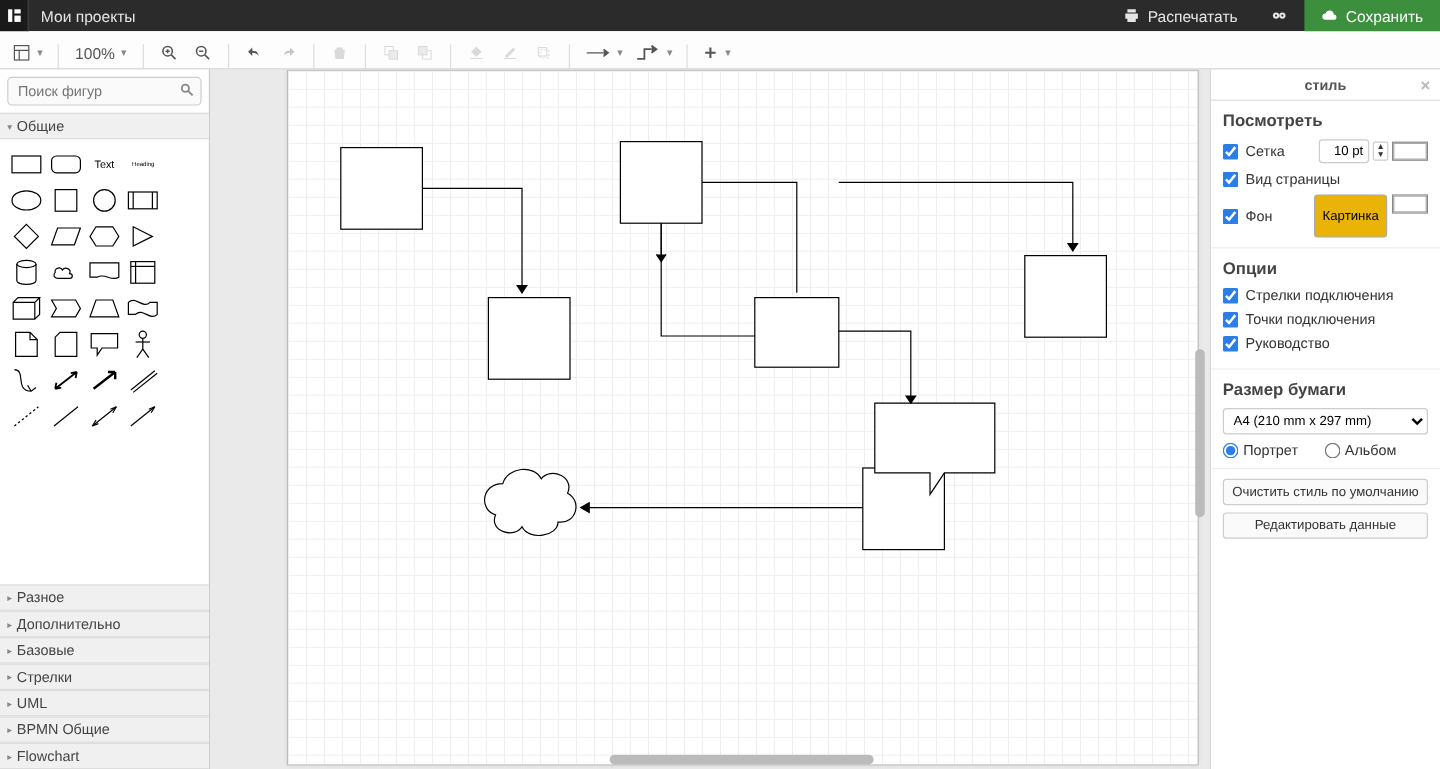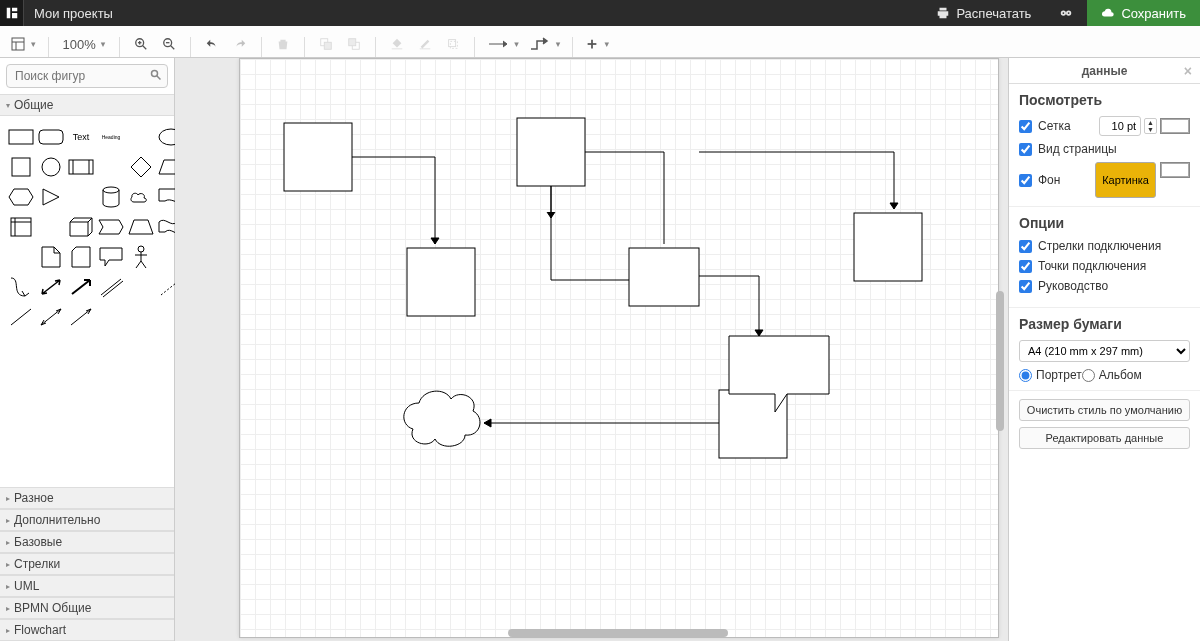--- a/index.html
+++ b/index.html
@@ -27,21 +27,21 @@
   
   .left { width: 175px; background:#fff; border-right:1px solid #ccc; display:flex;flex-direction:column;justify-content:space-between; }
   .search-wrap{padding:6px;}
   .search-wrap .search{position:relative;}
   .search-wrap input{width:100%;height:24px;border:1px solid #ccc;border-radius:4px;padding:0 24px 0 8px;font-size:12px;background:#fafafa;}
   .search-wrap .sicon{position:absolute;right:6px;top:5px;color:#888;font-size:12px;}
 
   .cat-header{height:22px;display:flex;align-items:center;padding:0 6px;background:#f0f0f0;border-top:1px solid #ddd;border-bottom:1px solid #ddd;font-size:12px;color:#444;cursor:pointer;gap:4px;}
   .cat-header .tri{font-size:8px;color:#888;}
 
-  .shape-grid{display:grid;grid-template-columns:repeat(6,1fr);gap:4px;padding:8px;}
+  .shape-grid{display:grid;grid-template-columns:repeat(5,1fr);gap:4px;padding:8px;}
   .shape-cell{height:26px;display:flex;align-items:center;justify-content:center;cursor:move;}
   .shape-cell svg{overflow:visible;}
 
   .cats{margin-top:auto;}
 
   
   .center { flex:1; position:relative; background:#eaeaea; overflow:hidden;}
   .paper-wrap{position:absolute;left:64px;top:0;}
   .paper{width:760px;height:580px;background:#fff;background-image:linear-gradient(#eee 1px,transparent 1px),linear-gradient(90deg,#eee 1px,transparent 1px);background-size:15px 15px;border:1px solid #bbb;box-shadow:0 0 4px rgba(0,0,0,.1);}
   .paper svg{position:absolute;left:0;top:0;}
@@ -57,21 +57,21 @@
   .right label.row{display:flex;align-items:center;gap:6px;margin-bottom:6px;cursor:pointer;}
   .right input[type=checkbox]{accent-color:#2b7de9;width:13px;height:13px;}
   .right input[type=radio]{accent-color:#2b7de9;}
   .grid-row{display:flex;align-items:center;gap:6px;}
   .grid-row .num{width:42px;height:20px;border:1px solid #ccc;border-radius:3px;font-size:11px;text-align:right;padding-right:4px;}
   .stepper{display:flex;flex-direction:column;border:1px solid #ccc;border-radius:2px;}
   .stepper span{font-size:7px;line-height:7px;padding:0 2px;cursor:pointer;}
   .swatch{width:30px;height:16px;border:1px solid #888;background:#fff;box-shadow:inset 0 0 0 1px #aaa;}
   .pic-btn{height:36px;padding:0 6px;border:1px solid #aaa;border-radius:3px;background:#eab308;font-size:11px;}
   .sel{width:100%;height:22px;border:1px solid #ccc;border-radius:3px;font-size:11px;padding:0 4px;background:#fff;}
-  .radio-row{display:flex;gap:0;margin-top:6px;}
+  .radio-row{display:flex;gap:22px;margin-top:6px;}
   .radio-row label{display:flex;align-items:center;gap:4px;}
   .link-btn{display:block;width:100%;text-align:center;padding:4px 0;border:1px solid #ccc;border-radius:3px;background:#fafafa;margin-bottom:6px;cursor:pointer;font-size:11px;}
 </style>
 </head>
 <body>
 
 <div class="topbar">
   <div class="logo">
     <svg viewBox="0 0 16 16">
         <rect x="2" y="2" width="4" height="12" fill="#fff"></rect>
@@ -473,21 +473,21 @@
           </g>
         </svg>
       </div>
     </div>
     <div class="hscroll"></div>
     <div class="vscroll"></div>
   </div>
 
   <div class="right">
     <div class="panel-h">
-      <span>данные</span>
+      <span>стиль</span>
       <span class="close">×</span>
     </div>
 
     <div class="section">
       <h4>Посмотреть</h4>
       <div class="grid-row" style="justify-content:space-between;margin-bottom:6px">
         <label class="row" style="margin:0">
           <input type="checkbox" checked="" style="">
           <span>Сетка</span>
         </label>

